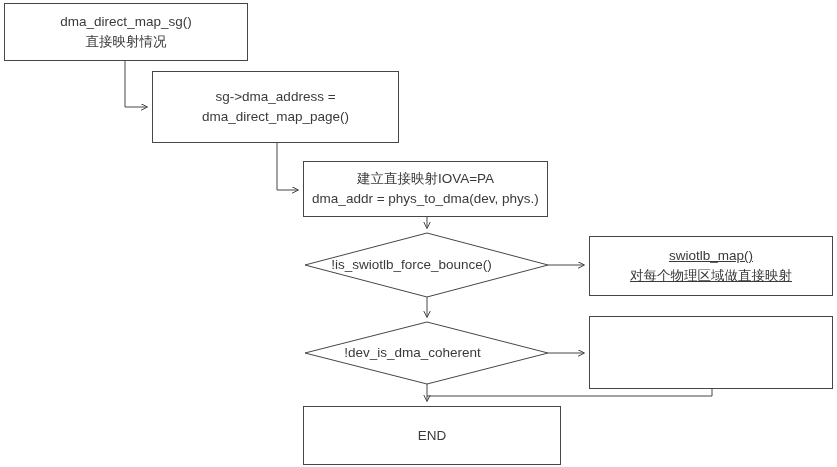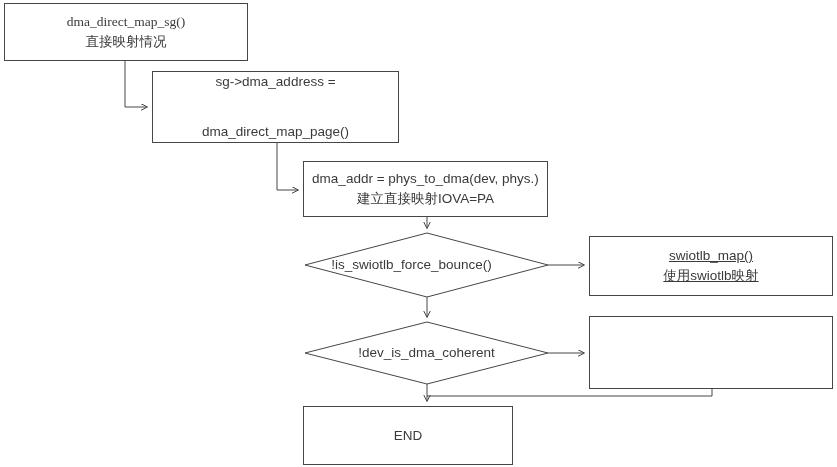--- a/index.html
+++ b/index.html
@@ -74,48 +74,48 @@
     <path d="M125,61 V107 H147" marker-end="url(#arrow)"></path>
     <path d="M277,143 V190 H298" marker-end="url(#arrow)"></path>
     <path d="M427,217 V228" marker-end="url(#arrow)"></path>
     <path d="M427,297 V317" marker-end="url(#arrow)"></path>
     <path d="M548,265 H584" marker-end="url(#arrow)"></path>
     <path d="M548,353 H584" marker-end="url(#arrow)"></path>
     <path d="M427,384 V401" marker-end="url(#arrow)"></path>
     <path d="M712,389 V396 H427"></path>
   </svg>
 
-  <div class="node rect" style="left:4px; top:3px; width:244px; height:58px;font-family:Liberation Serif, serif;">
+  <div class="node rect" style="left:4px; top:3px; width:244px; height:58px;">
     <div class="line">dma_direct_map_sg()</div>
     <div class="line">直接映射情况</div>
   </div>
 
-  <div class="node rect" style="left:152px; top:71px; width:247px; height:72px;justify-content:space-between;">
+  <div class="node rect" style="left:152px; top:71px; width:247px; height:72px;">
     <div class="line">sg-&gt;dma_address =</div>
     <div class="line">dma_direct_map_page()</div>
   </div>
 
   <div class="node rect" style="left:303px; top:161px; width:245px; height:56px;">
+    <div class="line">建立直接映射IOVA=PA</div>
     <div class="line">dma_addr = phys_to_dma(dev, phys.)</div>
-    <div class="line">建立直接映射IOVA=PA</div>
   </div>
 
   <div class="node decision-label" style="left:290px; top:233px; width:243px; height:64px;">
     <div class="line">!is_swiotlb_force_bounce()</div>
   </div>
 
   <div class="node rect" style="left:589px; top:236px; width:244px; height:60px;text-decoration:underline;">
     <div class="line">swiotlb_map()</div>
-    <div class="line">使用swiotlb映射</div>
+    <div class="line">对每个物理区域做直接映射</div>
   </div>
 
-  <div class="node decision-label" style="left:305px; top:322px; width:243px; height:62px;">
+  <div class="node decision-label" style="left:291px; top:322px; width:243px; height:62px;">
     <div class="line">!dev_is_dma_coherent</div>
   </div>
 
   <div class="node rect" style="left:589px; top:316px; width:244px; height:73px;">
   </div>
 
-  <div class="node rect" style="left:303px; top:406px; width:210px; height:59px;">
+  <div class="node rect" style="left:303px; top:406px; width:258px; height:59px;">
     <div class="line">END</div>
   </div>
 
 </div>
 
 </body></html>

